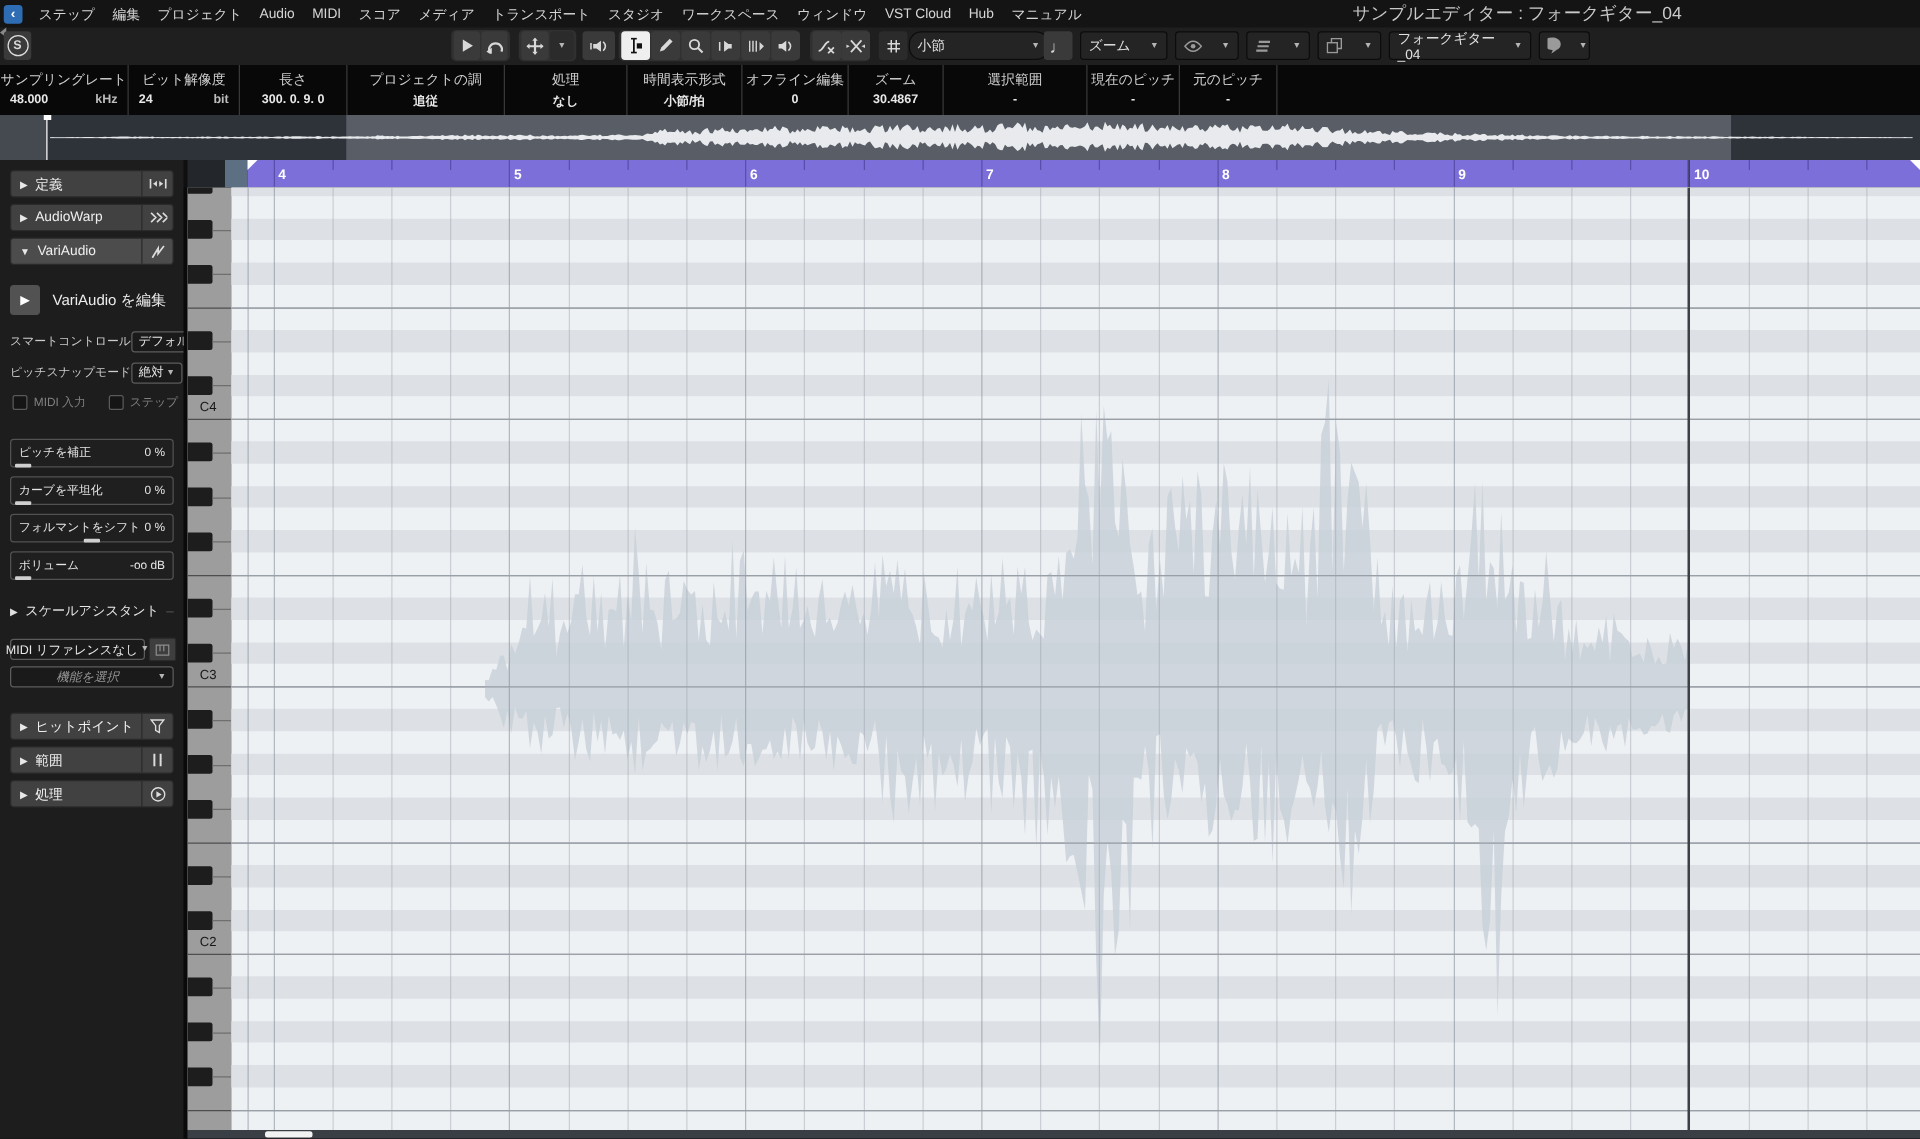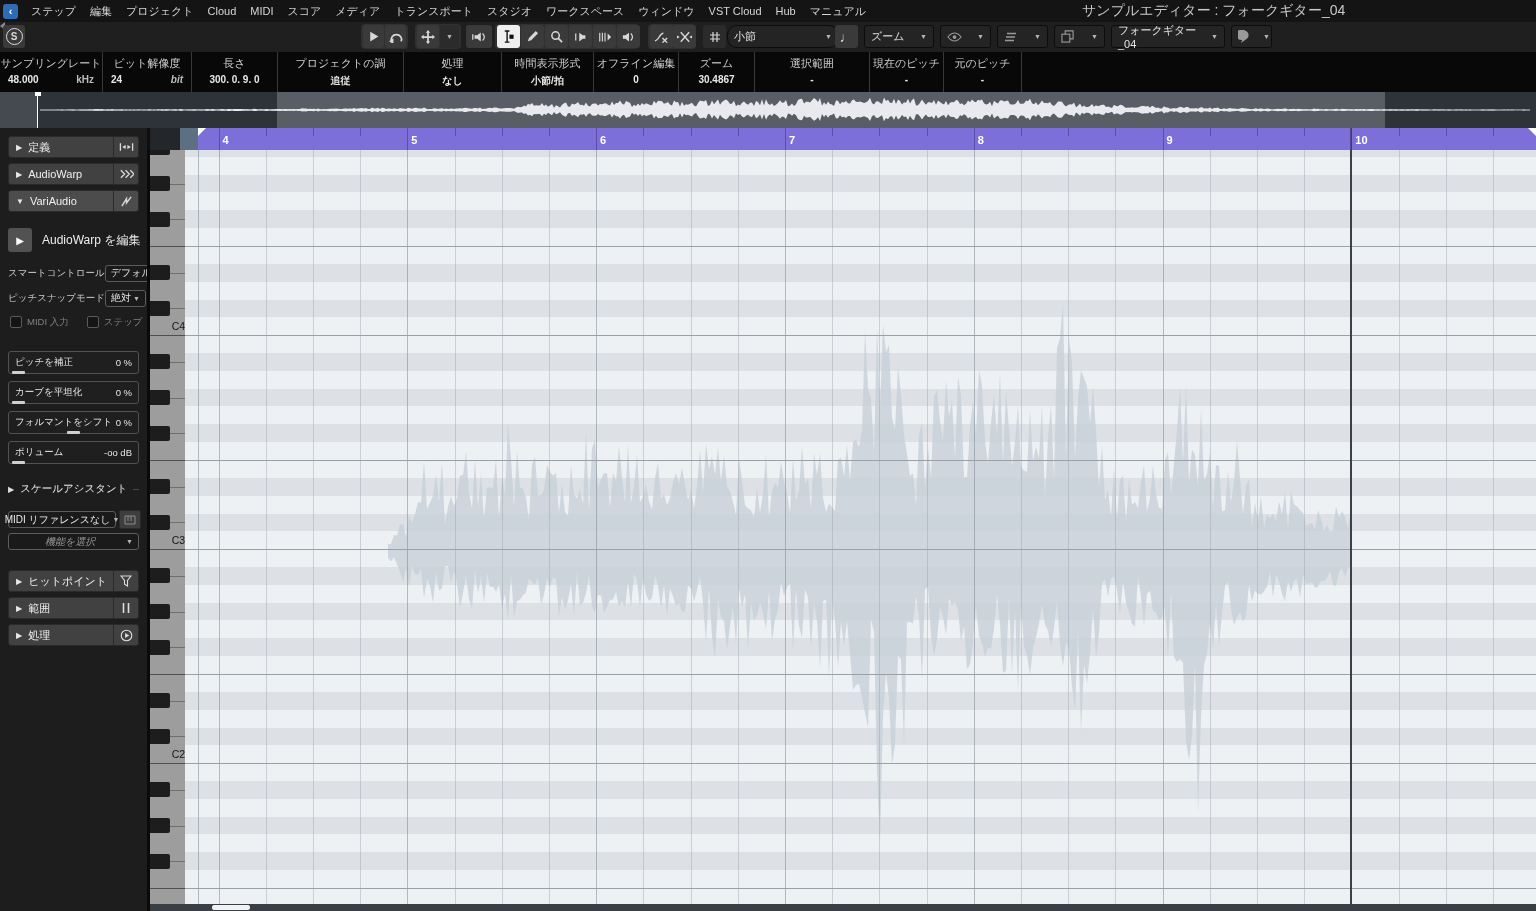--- a/index.html
+++ b/index.html
@@ -59,21 +59,21 @@
   .main{position:absolute;left:147px;top:128px;width:1389px;height:783px;background:#0f0f0f;}
   .ruler{position:absolute;left:3px;top:0;width:1386px;height:22px;background:#23272b;overflow:hidden;}
   .ruler .seg{position:absolute;top:0;height:22px;}
   .ruler .tick{position:absolute;top:0;width:1px;background:rgba(25,18,80,0.35);}
   .ruler .barnum{position:absolute;top:6px;font-size:11px;font-weight:bold;color:#fff;}
   .notch{position:absolute;top:0;width:0;height:0;}
   .keys{position:absolute;left:3px;top:22px;width:35px;height:754px;background:#9d9d9d;overflow:hidden;}
   .bkey{position:absolute;left:0;width:20px;background:#1d1d1d;border-radius:0 2px 2px 0;}
   .bkline{position:absolute;left:20px;width:15px;height:1px;background:#6f6f6f;}
   .okline{position:absolute;left:0;width:35px;height:1px;background:#4e4e4e;}
-  .clabel{position:absolute;left:12px;width:33px;text-align:center;font-size:10.5px;color:#161616;}
+  .clabel{position:absolute;left:0;width:33px;text-align:center;font-size:10.5px;color:#161616;}
   .grid{position:absolute;left:38px;top:22px;width:1351px;height:754px;background:#eef1f4;overflow:hidden;}
   .grow{position:absolute;left:0;width:1351px;background:#dde1e5;}
   .vline{position:absolute;top:0;height:754px;width:1px;}
   .vline.beat{background:rgba(150,158,167,0.40);}
   .vline.bar{background:rgba(130,138,148,0.55);}
   .oline{position:absolute;left:0;width:1351px;height:1px;background:#9aa0a8;}
   .cursorline{position:absolute;top:0;height:754px;width:2px;background:#3c4148;}
   .hscroll{position:absolute;left:3px;bottom:0;width:1386px;height:7px;background:#3a3f45;}
   .hthumb{position:absolute;left:62px;top:1px;width:38px;height:5px;background:#f2f2f2;border-radius:2px;}
   .edge{position:absolute;left:0;top:22px;width:3px;height:761px;background:#0a0a0a;}
@@ -84,21 +84,21 @@
 <div id="app">
 
   <div class="menubar">
     <div class="backbtn">
         <span>‹</span>
       </div>
     <nav id="menu-items" style="display:flex;align-items:center;">
         <span class="menu-item">ステップ</span>
         <span class="menu-item">編集</span>
         <span class="menu-item">プロジェクト</span>
-        <span class="menu-item">Cloud</span>
+        <span class="menu-item">Audio</span>
         <span class="menu-item">MIDI</span>
         <span class="menu-item">スコア</span>
         <span class="menu-item">メディア</span>
         <span class="menu-item">トランスポート</span>
         <span class="menu-item">スタジオ</span>
         <span class="menu-item">ワークスペース</span>
         <span class="menu-item">ウィンドウ</span>
         <span class="menu-item">VST Cloud</span>
         <span class="menu-item">Hub</span>
         <span class="menu-item">マニュアル</span>
@@ -273,21 +273,21 @@
         <div class="lab">サンプリングレート</div>
         <div class="val split">
           <span>48.000</span>
           <span style="color: rgb(189, 189, 189);">kHz</span>
         </div>
       </div>
       <div class="ifield" style="width:89px;">
         <div class="lab">ビット解像度</div>
         <div class="val split">
           <span>24</span>
-          <span style="color: rgb(189, 189, 189); font-style: italic;">bit</span>
+          <span style="color: rgb(189, 189, 189);">bit</span>
         </div>
       </div>
       <div class="ifield" style="width:86px;">
         <div class="lab">長さ</div>
         <div class="val center">
           <span>300. 0. 9.  0</span>
         </div>
       </div>
       <div class="ifield" style="width:126px;">
         <div class="lab">プロジェクトの調</div>
@@ -388,21 +388,21 @@
               </svg>
             </span>
           </span>
         </div>
       </div>
 
     <div class="va-edit">
       <div class="sq">
           <span>▶</span>
         </div>
-      <span class="etxt">AudioWarp を編集</span>
+      <span class="etxt">VariAudio を編集</span>
     </div>
 
     <div id="va-ddrows" style="margin-top: 12px;">
         <div class="varow">
           <span class="rl">スマートコントロール</span>
           <div class="dd" style="width: 56px;">
             <span style="flex:1;text-align:center;">デフォルト</span>
             <span class="dd-arrow" style="margin-left:0;padding-left:2px;">▼</span>
           </div>
         </div>

